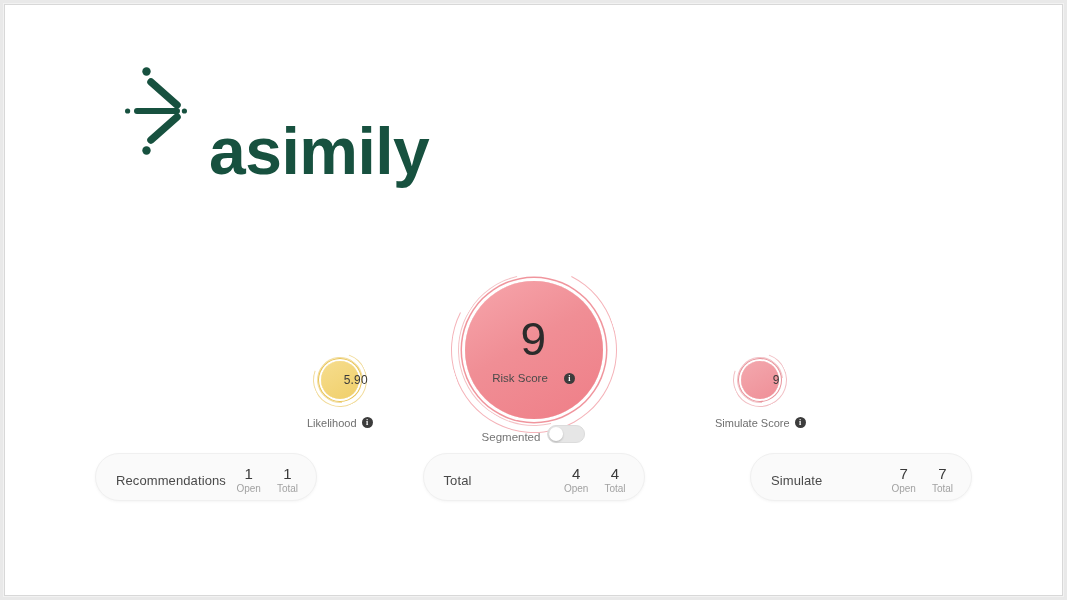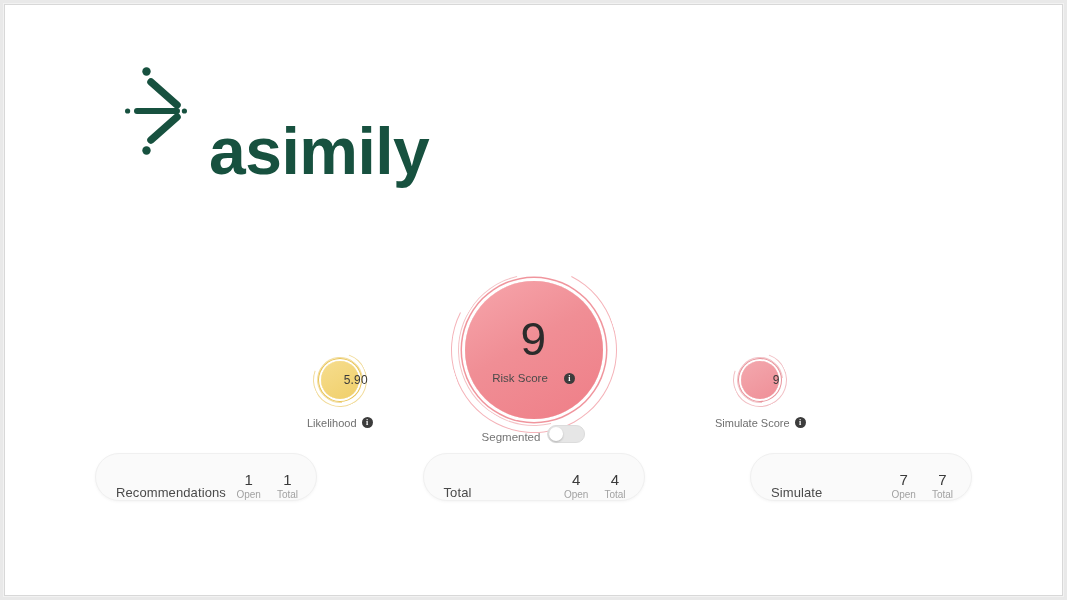--- a/index.html
+++ b/index.html
@@ -239,21 +239,21 @@
     padding: 0 90px;
   }
   .stat-card {
     width: 222px;
     height: 48px;
     border-radius: 24px;
     background: #fafafa;
     border: 1px solid #f0f0f0;
     box-shadow: 0 1px 3px rgba(0,0,0,.045);
     display: flex;
-    align-items: flex-end;
+    align-items: center;
     padding: 6px 18px 0 20px;
   }
   .stat-title {
     font-size: 13px;
     color: #4a4a4a;
     flex: 1 1 auto;
     letter-spacing: .1px;
   }
   .stat-nums { display: flex; gap: 16px; }
   .stat-col { display: flex; flex-direction: column; align-items: center; }

